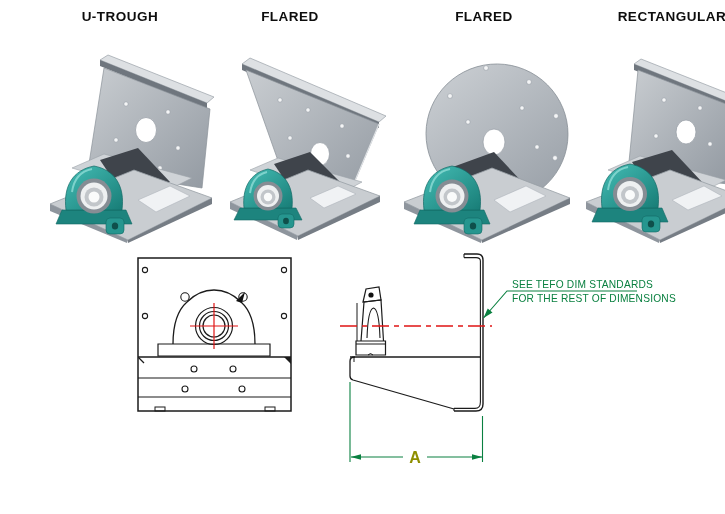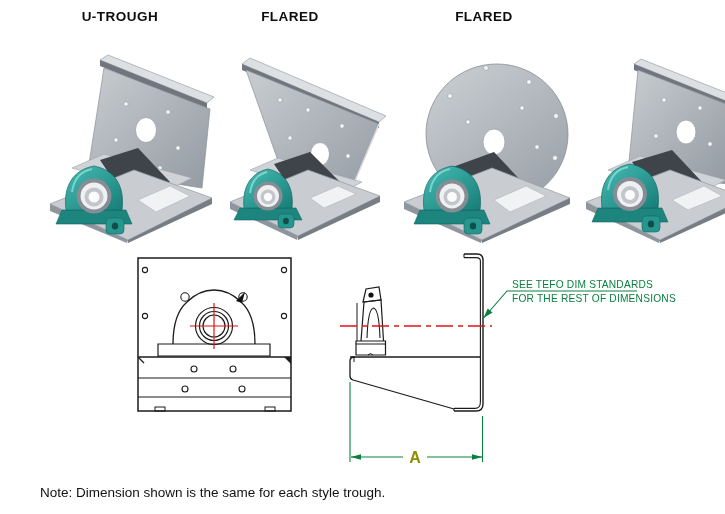--- a/index.html
+++ b/index.html
@@ -20,20 +20,21 @@
   .dim-label{font-size:16px;font-weight:bold;}
 </style>
 </head>
 <body>
 
 <div class="canvas">
 
   <div class="style-title" style="left:88px">U-TROUGH</div>
   <div class="style-title" style="left:258px">FLARED</div>
   <div class="style-title" style="left:452px">FLARED</div>
+  <div class="style-title" style="left:640px">RECTANGULAR</div>
 
   <svg class="render" style="left:10px;top:52px" width="175" height="192" viewBox="0 0 175 192">
     <defs>
       <linearGradient id="r1m" x1="0" y1="0" x2="1" y2="1">
         <stop offset="0" stop-color="#c9cdd1"></stop>
           <stop offset="1" stop-color="#939aa2"></stop>
       </linearGradient>
       <linearGradient id="r1t" x1="0" y1="0" x2="1" y2="1">
         <stop offset="0" stop-color="#45bdb5"></stop>
           <stop offset="1" stop-color="#187d77"></stop>
@@ -288,15 +289,14 @@
       <line x1="233" y1="137" x2="233" y2="217" stroke="#0a8040" stroke-width="1.1"></line>
       <line x1="365.5" y1="171" x2="365.5" y2="217" stroke="#0a8040" stroke-width="1.1"></line>
       <line x1="234" y1="212" x2="286" y2="212" stroke="#0a8040" stroke-width="1.2"></line>
       <line x1="310" y1="212" x2="365" y2="212" stroke="#0a8040" stroke-width="1.2"></line>
       <polygon points="233.8,212 244,209.2 244,214.8" fill="#0a8040"></polygon>
       <polygon points="365.4,212 355,209.2 355,214.8" fill="#0a8040"></polygon>
       <text class="dim-label" x="298" y="218" text-anchor="middle" fill="#8e8e00">A</text>
     </g>
   </svg>
 
-  <div class="note">Note: Dimension shown is the same for each style trough.</div>
 
 </div>
 
 </body></html>

